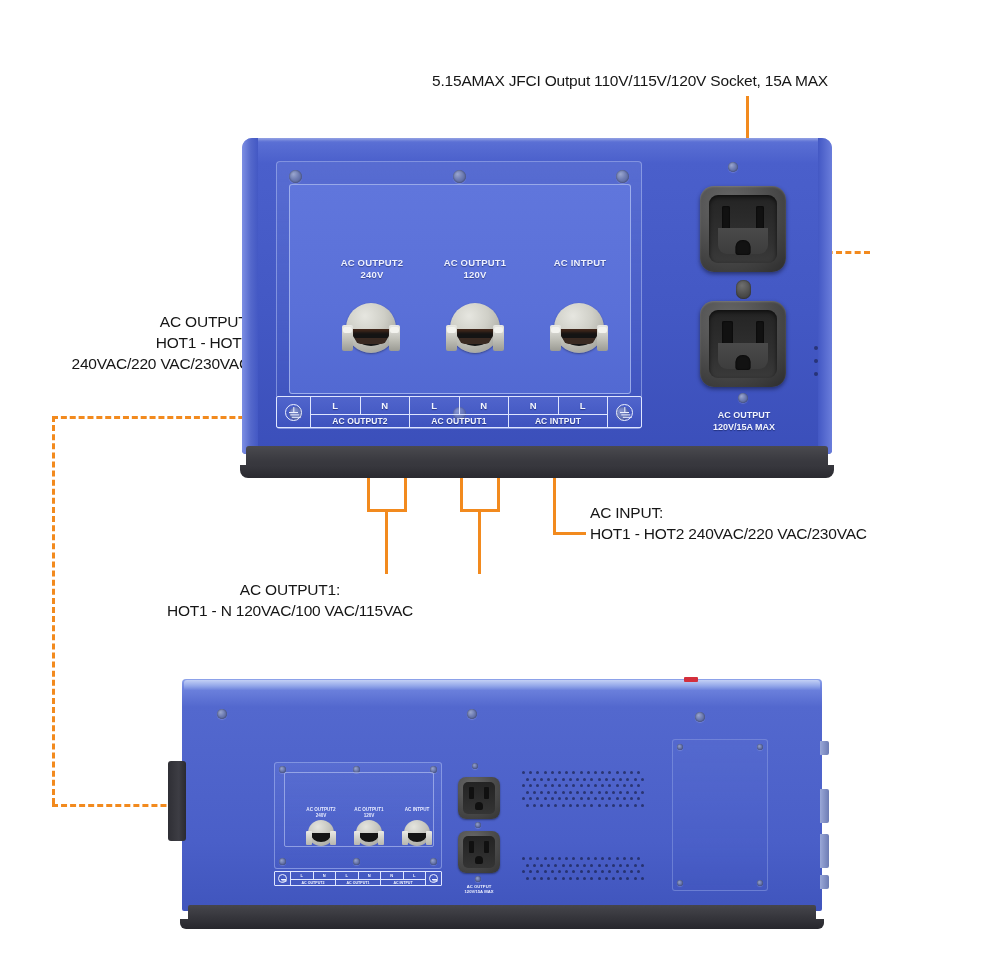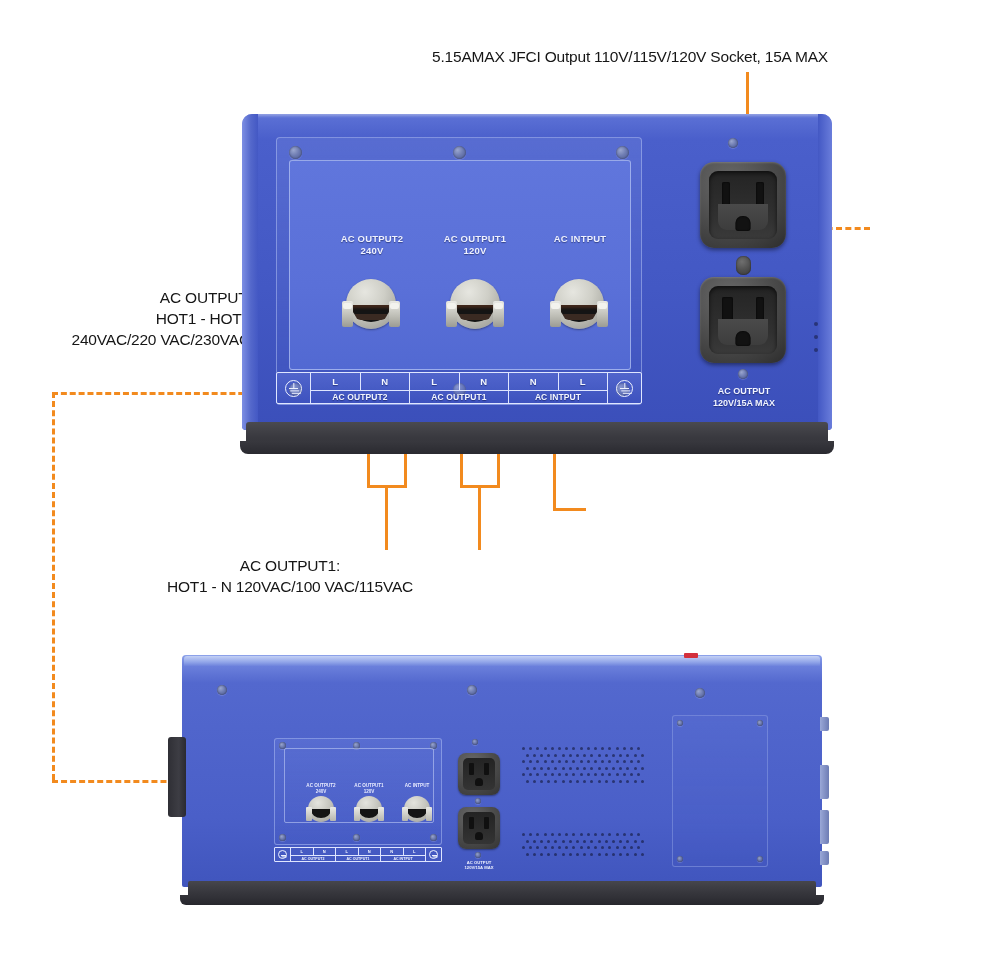--- a/index.html
+++ b/index.html
@@ -8,21 +8,21 @@
     margin: 0; padding: 0;
     background: #ffffff;
   }
   body {
     width: 1000px; height: 959px;
     position: relative;
     overflow: hidden;
     font-family: "Liberation Sans", "DejaVu Sans", sans-serif;
     color: #1a1a1a;
   }
-  #stage { position: absolute; inset: 0; }
+  #stage { position: absolute; inset: 0; margin-top: 24px; }
 
   
   .callout {
     position: absolute;
     font-size: 15.5px;
     line-height: 1.35;
     color: #161616;
     white-space: nowrap;
     letter-spacing: -0.2px;
   }
@@ -411,20 +411,24 @@
   <div class="callout c-center" style="left:400px; top:47px; width:460px;">5.15AMAX JFCI Output 110V/115V/120V Socket, 15A MAX</div>
   <div class="ln ln-v" style="left:746px; top:72px; height:140px;"></div>
 
   <div class="callout c-right" style="left:20px; top:288px; width:230px;">
     <div>AC OUTPUT:</div>
     <div>HOT1 - HOT2</div>
     <div>240VAC/220 VAC/230VAC</div>
   </div>
   <div class="ln ln-h" style="left:252px; top:313px; width:93px;"></div>
 
+  <div class="callout c-left" style="left:590px; top:479px; width:340px;">
+    <div>AC INPUT:</div>
+    <div>HOT1 - HOT2 240VAC/220 VAC/230VAC</div>
+  </div>
   <div class="ln ln-v" style="left:553px; top:398px; height:112px;"></div>
   <div class="ln ln-h" style="left:553px; top:508px; width:33px;"></div>
 
   <div class="callout c-center" style="left:140px; top:556px; width:300px;">
     <div>AC OUTPUT1:</div>
     <div>HOT1 - N 120VAC/100 VAC/115VAC</div>
   </div>
 
   <div class="ln ln-v" style="left:367px; top:403px; height:85px;"></div>
   <div class="ln ln-v" style="left:404px; top:403px; height:85px;"></div>

